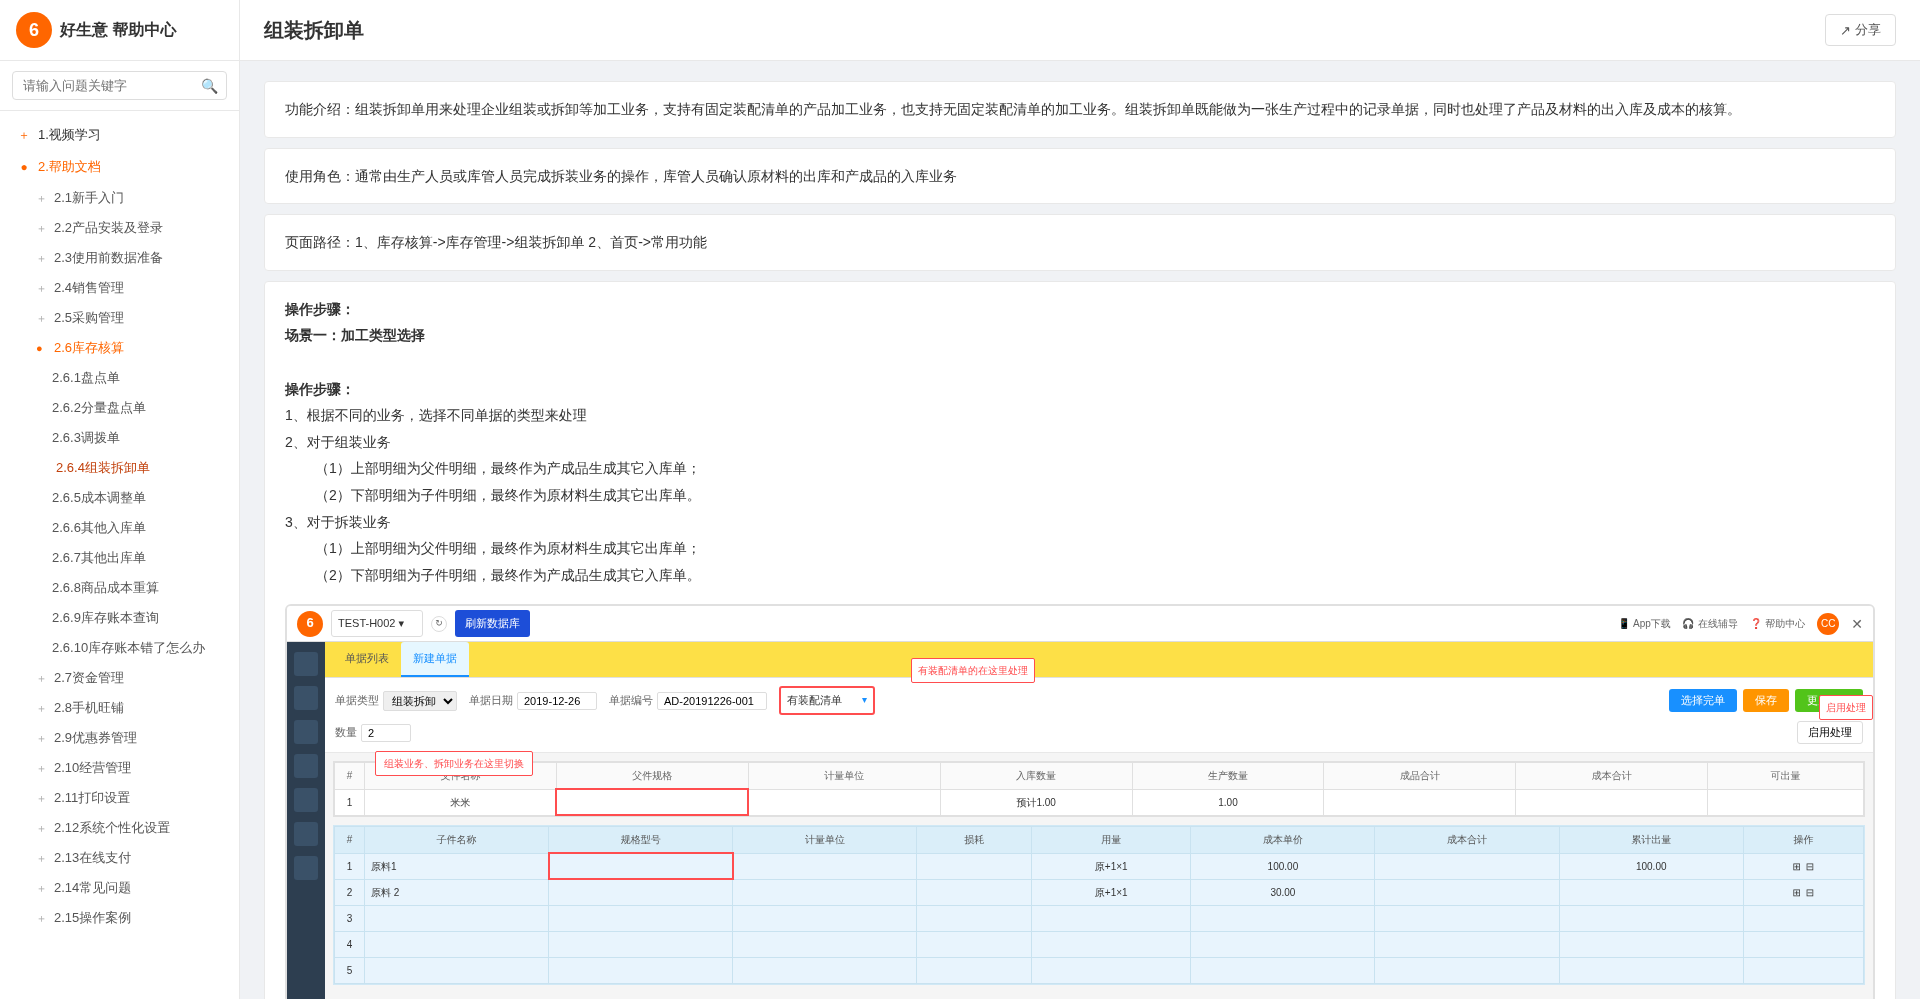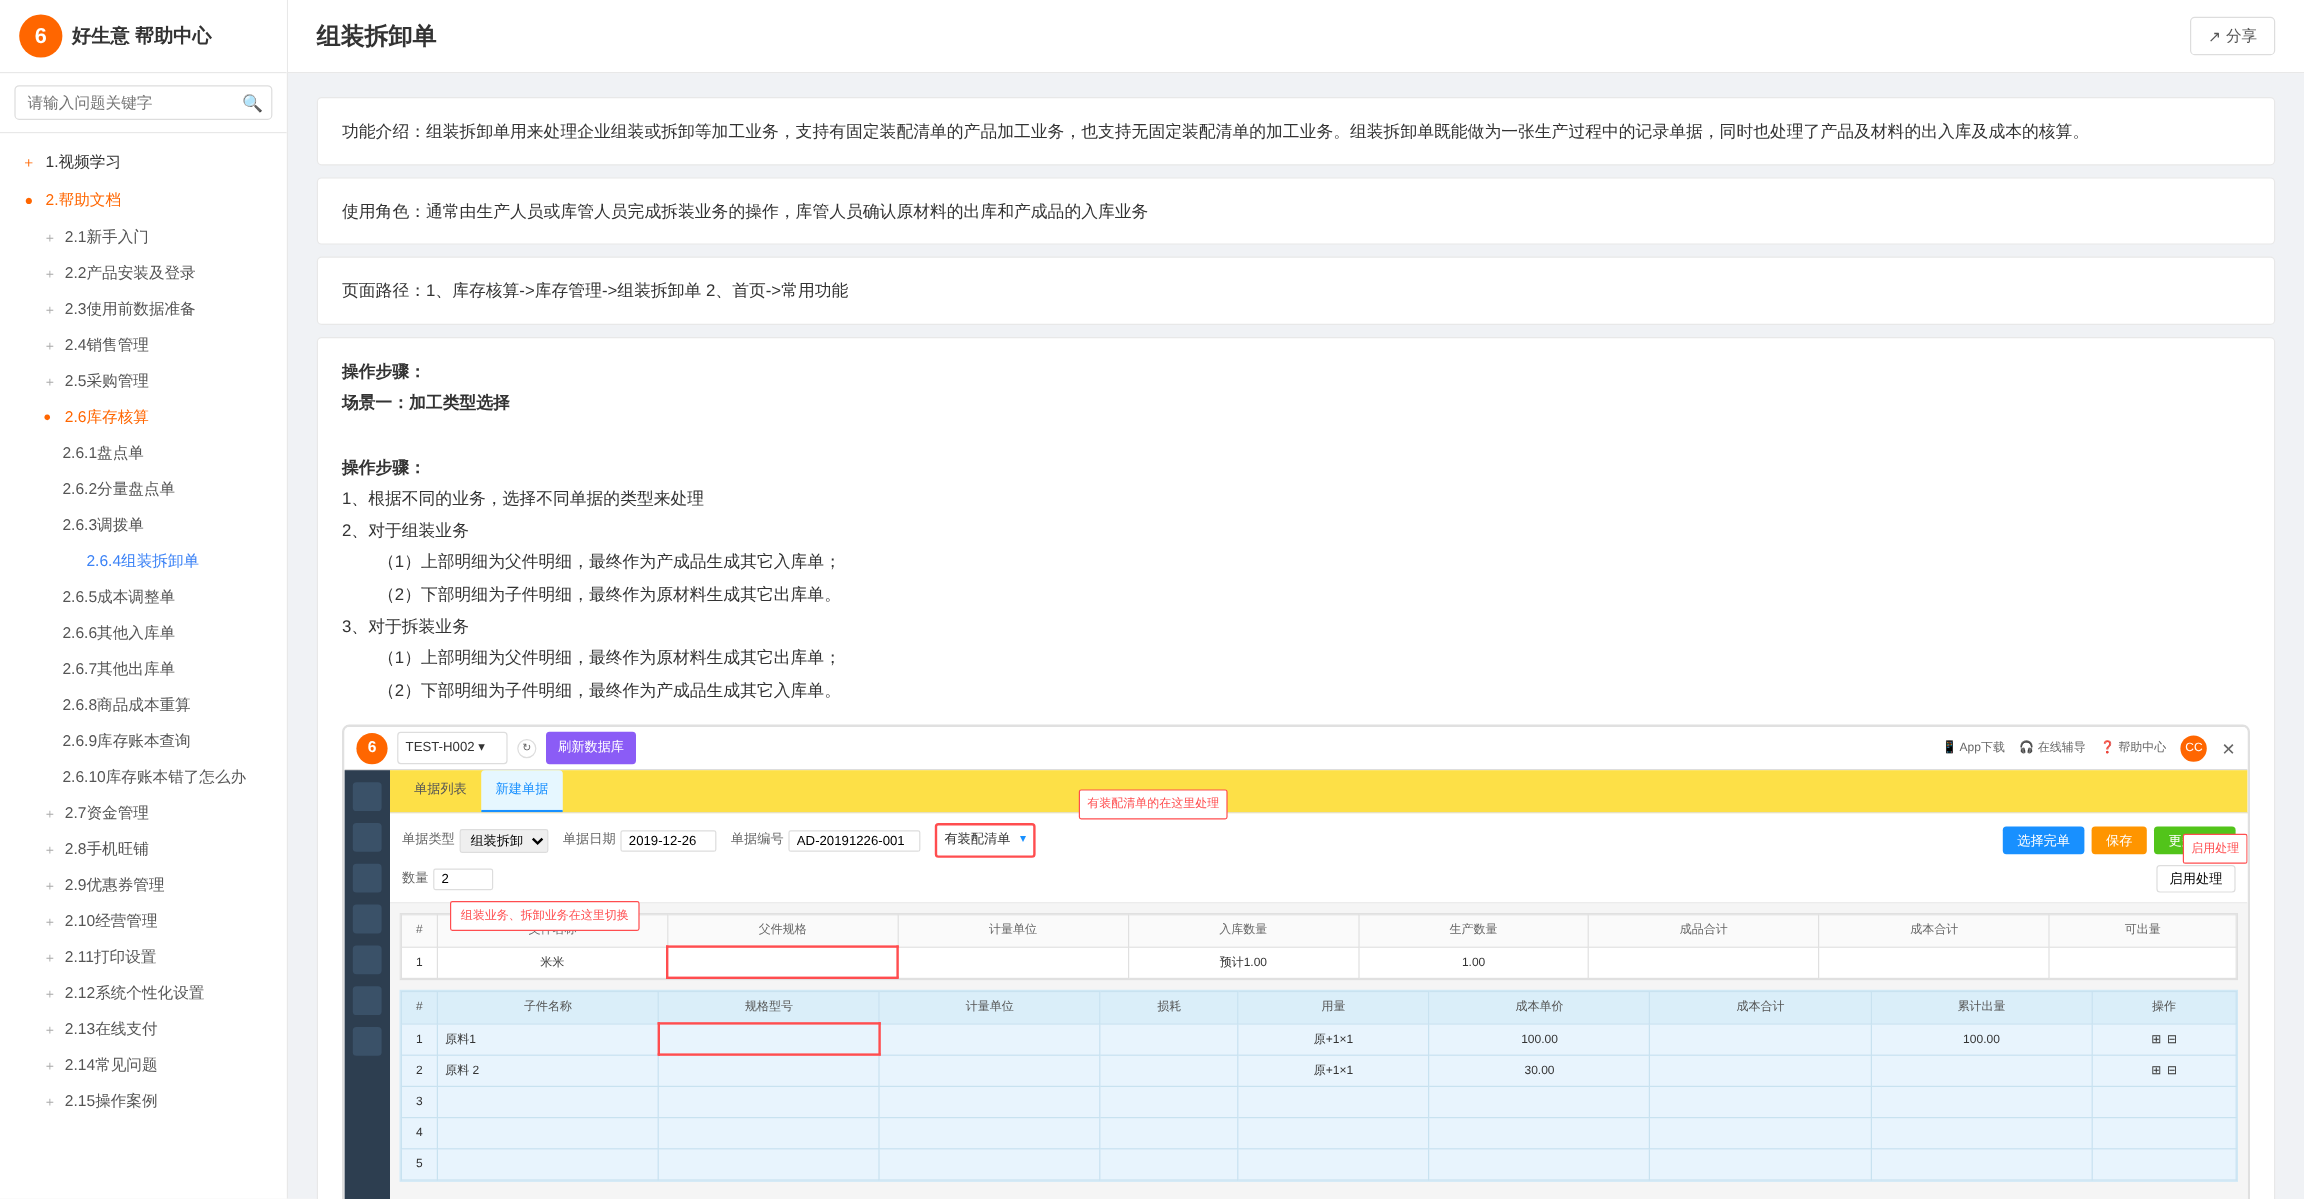--- a/index.html
+++ b/index.html
@@ -237,21 +237,21 @@
 
         <div class="nav-sub-item" style="padding-left:52px;">
           <span>2.6.1盘点单</span>
         </div>
         <div class="nav-sub-item" style="padding-left:52px;">
           <span>2.6.2分量盘点单</span>
         </div>
         <div class="nav-sub-item" style="padding-left:52px;">
           <span>2.6.3调拨单</span>
         </div>
-        <div class="nav-sub-item active" style="padding-left:72px; color:#3b82f6;align-items:flex-end;">
+        <div class="nav-sub-item active" style="padding-left:56px; color:#c2410c;align-items:flex-end;">
           <span>2.6.4组装拆卸单</span>
         </div>
         <div class="nav-sub-item" style="padding-left:52px;">
           <span>2.6.5成本调整单</span>
         </div>
         <div class="nav-sub-item" style="padding-left:52px;">
           <span>2.6.6其他入库单</span>
         </div>
         <div class="nav-sub-item" style="padding-left:52px;">
           <span>2.6.7其他出库单</span>
@@ -345,21 +345,21 @@
 
       
       <div class="screenshot-container" style="margin-top:16px; border:2px solid #e0e0e0; border-radius:6px; overflow:hidden; position:relative;">
 
         <div class="mock-wrapper" style="background:#f0f0f0; position:relative;">
 
           <div style="background:#fff; height:36px; display:flex; align-items:center; padding:0 10px; border-bottom:1px solid #ddd; gap:8px;">
             <div style="width:26px;height:26px;background:#ff6600;border-radius:50%;display:flex;align-items:center;justify-content:center;color:#fff;font-size:13px;font-weight:bold;">6</div>
             <div style="border:1px solid #ddd;border-radius:3px;padding:2px 18px 2px 6px;font-size:11px;background:#fff;color:#333;min-width:90px;">TEST-H002 ▾</div>
             <div style="width:16px;height:16px;border:1px solid #ddd;border-radius:50%;display:flex;align-items:center;justify-content:center;font-size:9px;cursor:pointer;color:#666;">↻</div>
-            <div style="background:#8b5cf6;color:#fff;border-radius:3px;padding:3px 10px;font-size:11px;cursor:pointer;">刷新数据库</div>
+            <div style="background:#1d4ed8;color:#fff;border-radius:3px;padding:3px 10px;font-size:11px;cursor:pointer;">刷新数据库</div>
             <div style="margin-left:auto;display:flex;gap:12px;font-size:10px;color:#666;align-items:center;">
               <span>📱 App下载</span>
               <span>🎧 在线辅导</span>
               <span>❓ 帮助中心</span>
               <span style="background:#ff6600;color:#fff;border-radius:50%;width:22px;height:22px;display:flex;align-items:center;justify-content:center;font-size:10px;">CC</span>
               <span style="font-size:14px;cursor:pointer;">✕</span>
             </div>
           </div>
 
           <div style="display:flex;">
@@ -392,21 +392,21 @@
                   <div style="display:flex;align-items:center;gap:4px;font-size:11px;">
                     <span style="color:#666;">单据日期</span>
                     <input type="text" value="2019-12-26" style="border: 1px solid rgb(221, 221, 221); border-radius: 2px; padding: 2px 6px; font-size: 11px; width: 80px;">
                   </div>
                   <div style="display:flex;align-items:center;gap:4px;font-size:11px;">
                     <span style="color:#666;">单据编号</span>
                     <input type="text" value="AD-20191226-001" style="border: 1px solid rgb(221, 221, 221); border-radius: 2px; padding: 2px 6px; font-size: 11px; width: 110px;">
                   </div>
 
                   <div style="position:relative;display:flex;align-items:center;gap:4px;">
-                    <div style="display:flex;gap:4px;font-size:11px;border:2px solid #ff4d4f;padding:2px 6px;border-radius:3px;">
+                    <div style="display:flex;gap:16px;font-size:11px;border:2px solid #ff4d4f;padding:2px 6px;border-radius:3px;">
                       <span style="color:#333;">有装配清单</span>
                       <span style="color:#1890ff;margin-left:4px;font-size:10px;">▾</span>
                     </div>
 
                     <div style="position:absolute;top:-28px;right:-160px;background:#fff;border:1px solid #ff4d4f;border-radius:2px;padding:2px 6px;font-size:10px;color:#ff4d4f;white-space:nowrap;z-index:10;">有装配清单的在这里处理</div>
 
                   </div>
                   <div style="margin-left:auto;display:flex;gap:6px;">
                     <button style="background:#1890ff;color:#fff;border:none;border-radius:3px;padding:4px 12px;font-size:11px;cursor:pointer;">选择完单</button>
                     <button style="background:#ff9500;color:#fff;border:none;border-radius:3px;padding:4px 12px;font-size:11px;cursor:pointer;">保存</button>

